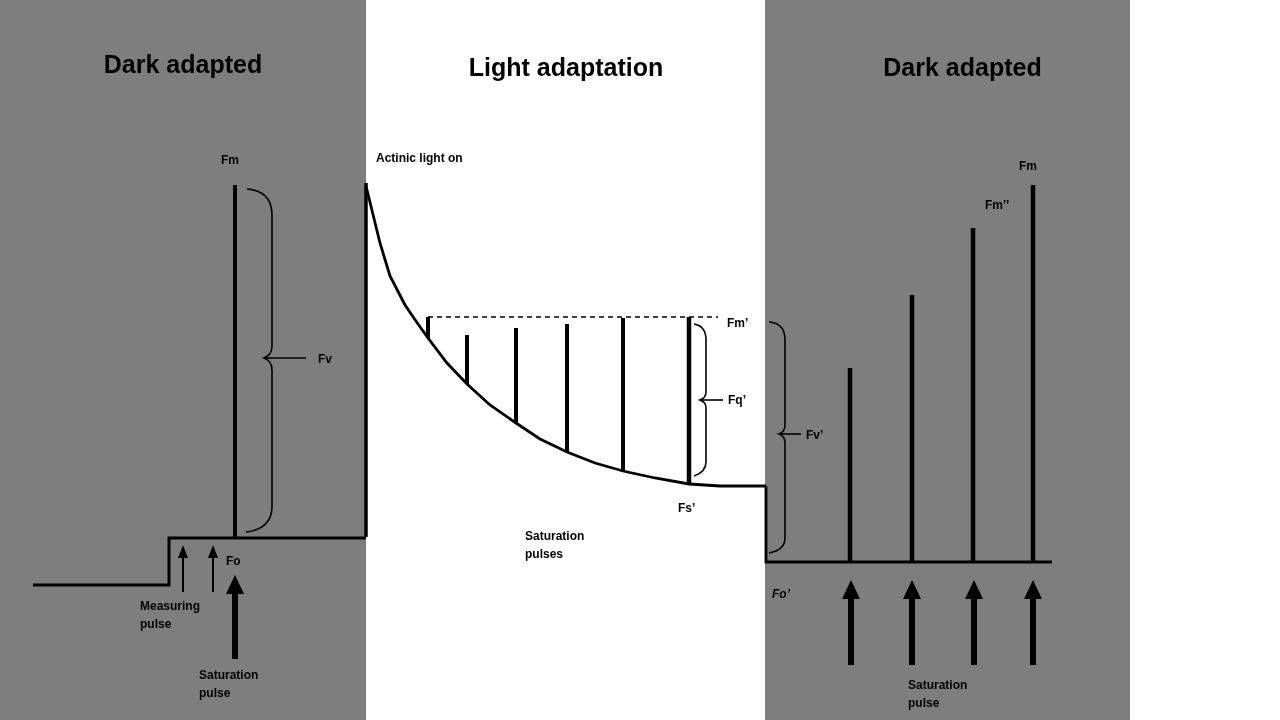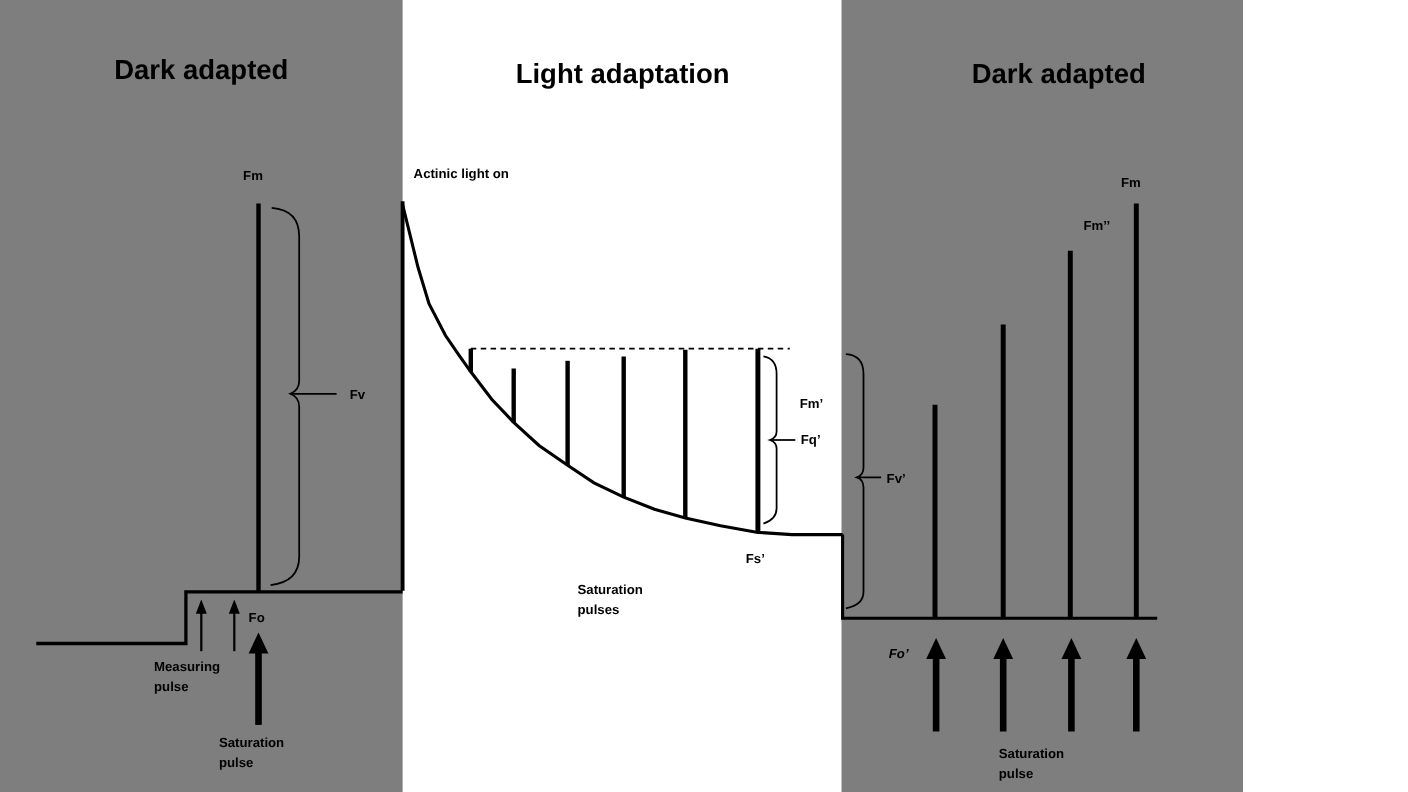--- a/index.html
+++ b/index.html
@@ -100,29 +100,29 @@
   <div class="label" style="left:140px; top:597px;">
     <div>Measuring</div>
     <div>pulse</div>
   </div>
   <div class="label" style="left:199px; top:666px;">
     <div>Saturation</div>
     <div>pulse</div>
   </div>
 
   <div class="label" style="left:376px; top:149px;">Actinic light on</div>
-  <div class="label" style="left:727px; top:314px;margin-top:44px;">Fm’</div>
+  <div class="label" style="left:727px; top:314px;">Fm’</div>
   <div class="label" style="left:728px; top:391px;">Fq’</div>
   <div class="label" style="left:678px; top:499px;text-align:right;">Fs’</div>
   <div class="label" style="left:525px; top:527px;">
     <div>Saturation</div>
     <div>pulses</div>
   </div>
 
-  <div class="label" style="left:808px; top:585px;font-style:italic;">Fo’</div>
+  <div class="label" style="left:772px; top:585px;font-style:italic;">Fo’</div>
   <div class="label" style="left:806px; top:426px;">Fv’</div>
   <div class="label" style="left:957px; top:196px;margin-left:28px;">Fm’’</div>
   <div class="label" style="left:1019px; top:157px;">Fm</div>
   <div class="label" style="left:908px; top:676px;">
     <div>Saturation</div>
     <div>pulse</div>
   </div>
 
 </div>
 

